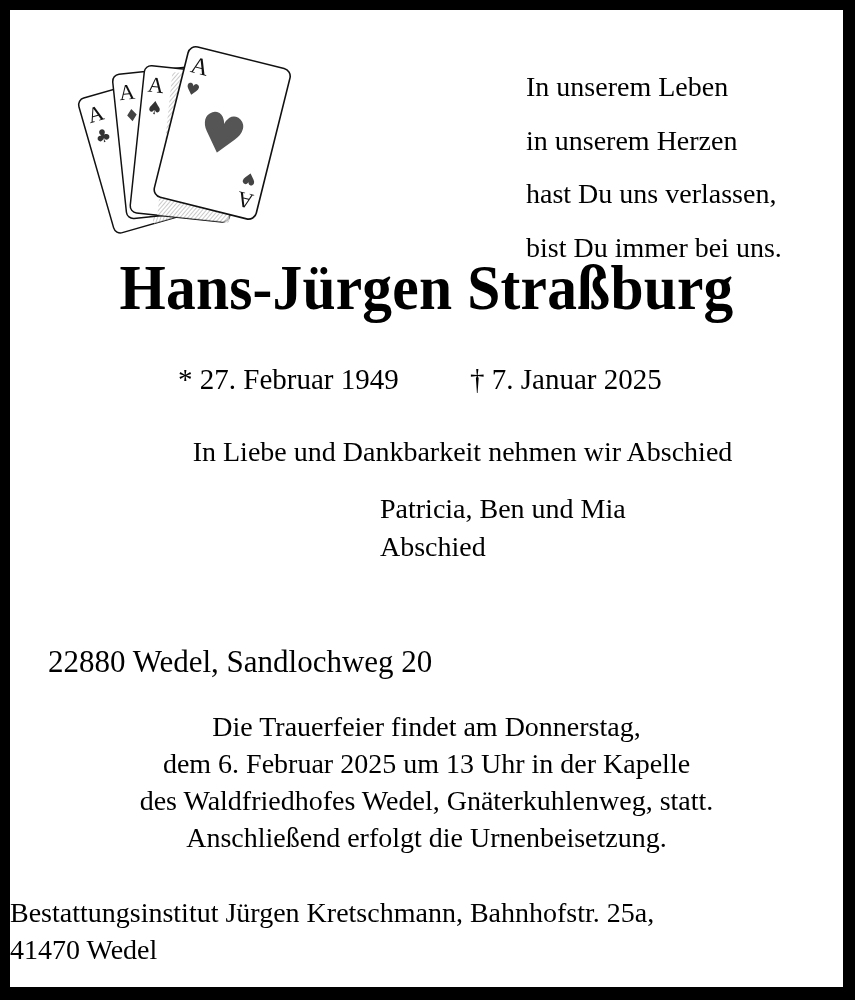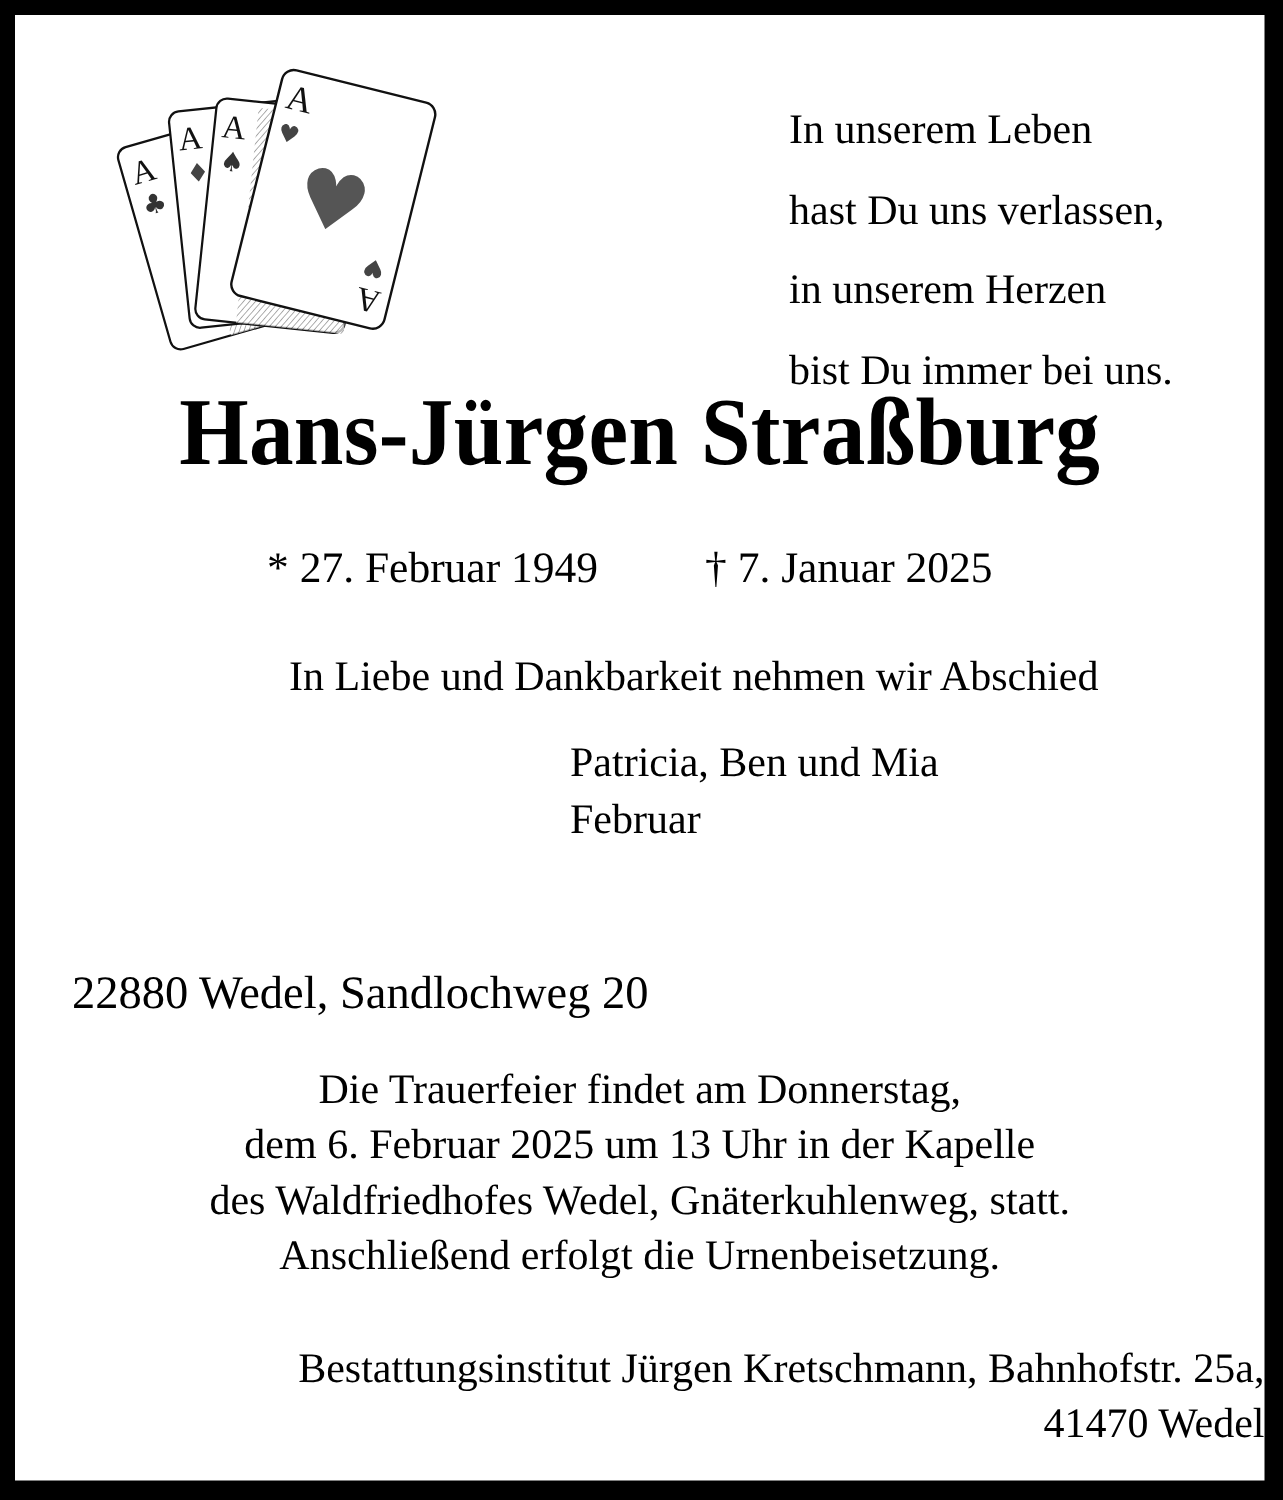--- a/index.html
+++ b/index.html
@@ -33,21 +33,21 @@
       position: absolute; left: 370px; top: 480px; font-size: 28px; line-height: 38px; white-space: nowrap;
     }
     .address {
       position: absolute; left: 38px; top: 634px; font-size: 31px; line-height: 36px; white-space: nowrap;
     }
     .ceremony {
       position: absolute; left: 0; width: 833px; top: 698px; text-align: center;
       font-size: 28px; line-height: 37px; white-space: nowrap; font-family: Liberation Serif, serif;
     }
     .undertaker {
-      position: absolute; left: 0; width: 833px; top: 884px; text-align: right;
+      position: absolute; left: 0; width: 833px; top: 884px; text-align: left;
       font-size: 28px; line-height: 37px; white-space: nowrap;
     }
   </style>
 </head>
 <body>
 
 <div class="page">
 
   <div class="cards">
     <svg width="245" height="215" viewBox="0 0 245 215" xmlns="http://www.w3.org/2000/svg">
@@ -87,37 +87,37 @@
         <g transform="translate(99,150) rotate(180)">
           <text x="0" y="20" font-family="Liberation Serif, serif" font-size="22" fill="#111">A</text>
           <text x="2" y="40" font-family="DejaVu Sans, sans-serif" font-size="16" fill="#444">♥</text>
         </g>
       </g>
     </svg>
   </div>
 
   <div class="verse">
     <div>In unserem Leben</div>
+    <div>in unserem Herzen</div>
     <div>hast Du uns verlassen,</div>
-    <div>in unserem Herzen</div>
     <div>bist Du immer bei uns.</div>
   </div>
 
   <div class="name">Hans-Jürgen Straßburg</div>
 
   <div class="dates">
     <span>* 27. Februar 1949</span>
     <span class="death">† 7. Januar 2025</span>
   </div>
 
   <div class="farewell">In Liebe und Dankbarkeit nehmen wir Abschied</div>
 
   <div class="family">
     <div>Patricia, Ben und Mia</div>
-    <div>Februar</div>
+    <div>Abschied</div>
   </div>
 
   <div class="address">22880 Wedel, Sandlochweg 20</div>
 
   <div class="ceremony">
     <div>Die Trauerfeier findet am Donnerstag,</div>
     <div>dem 6. Februar 2025 um 13 Uhr in der Kapelle</div>
     <div>des Waldfriedhofes Wedel, Gnäterkuhlenweg, statt.</div>
     <div>Anschließend erfolgt die Urnenbeisetzung.</div>
   </div>

